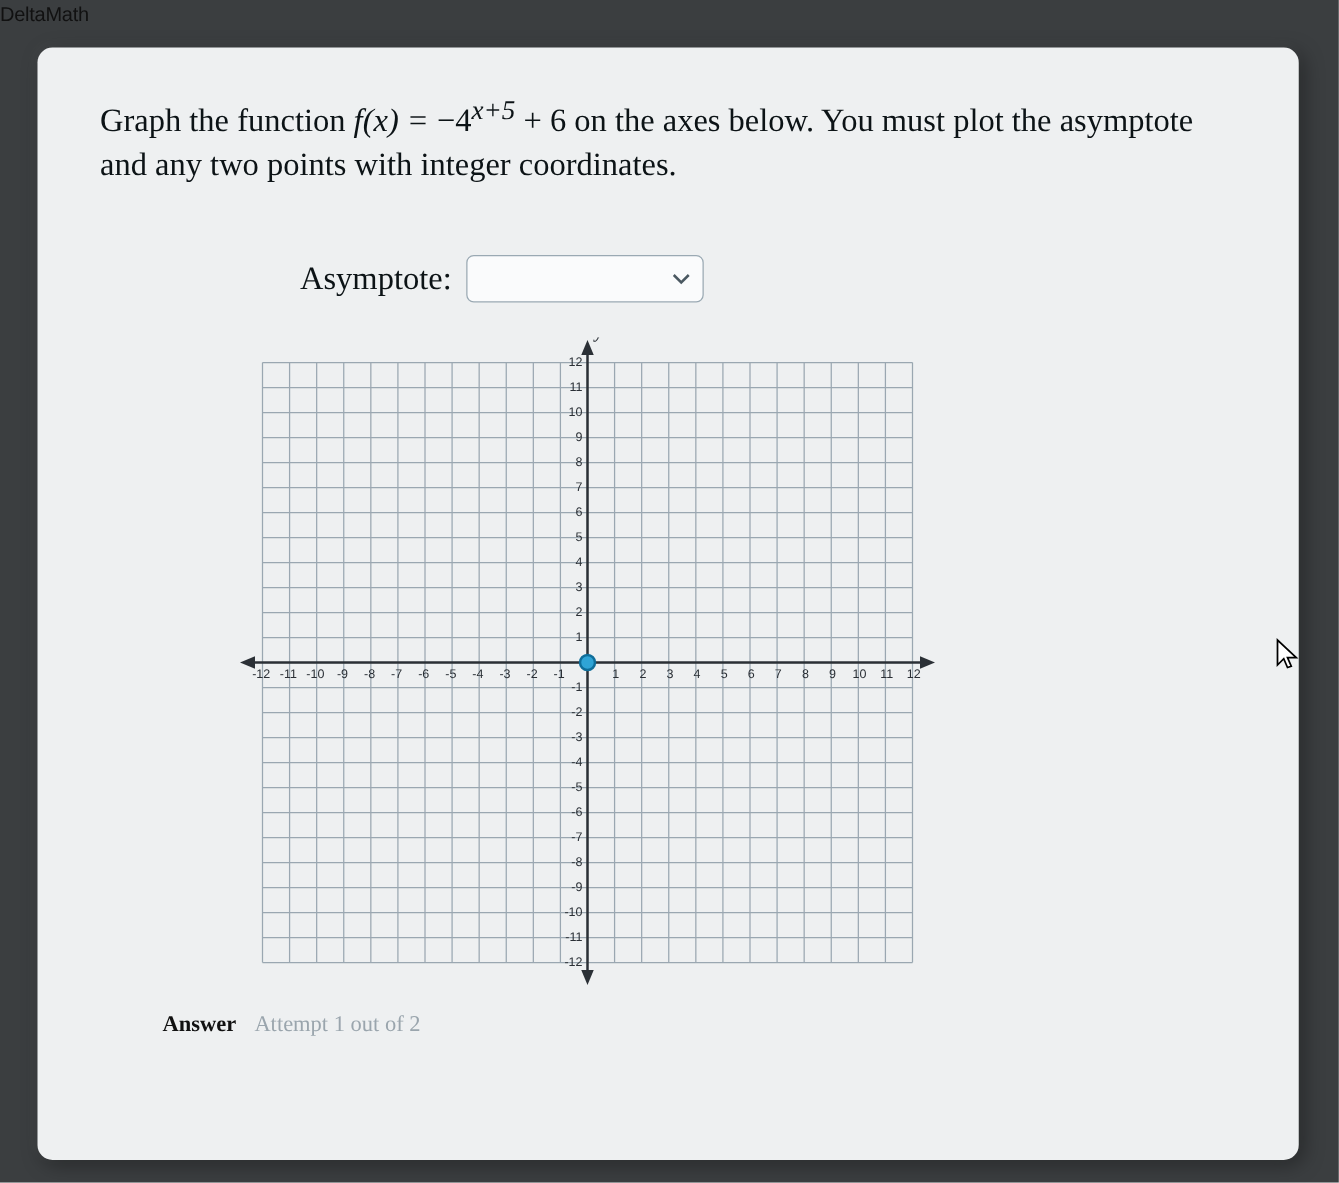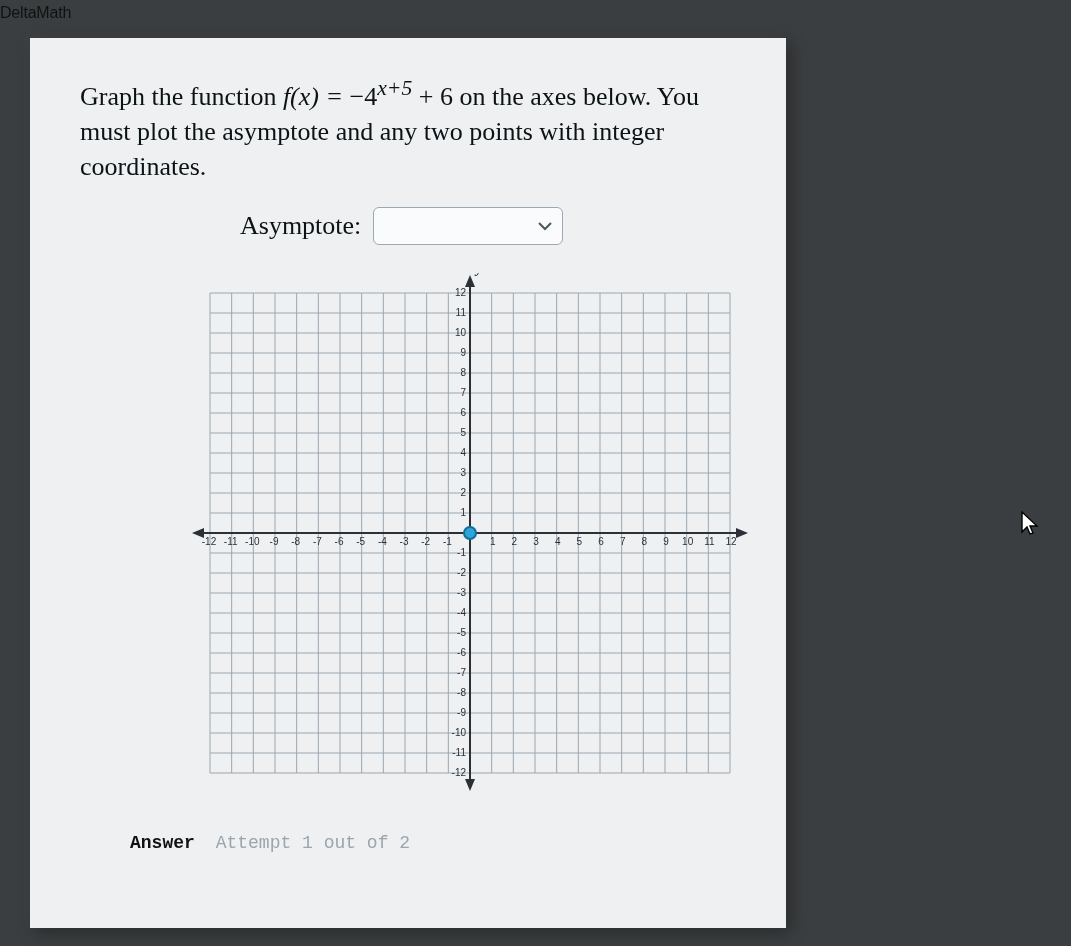--- a/index.html
+++ b/index.html
@@ -19,37 +19,38 @@
     font-family: Arial, Helvetica, sans-serif;
     font-size: 16px;
     font-weight: 500;
     color: #111;
     letter-spacing: -0.2px;
   }
   .page-wrap {
     position: absolute;
     top: 38px;
     left: 30px;
-    width: 756px;
+    width: 1009px;
     height: 890px;
     background: #eef0f1;
     box-shadow: 4px 4px 16px rgba(0,0,0,.35), -2px -2px 10px rgba(255,255,255,.05);
+    border-radius: 12px;
   }
   .content {
     padding: 36px 50px 0 50px;
   }
   .prompt {
     font-size: 26px;
     line-height: 1.35;
     color: #0c1316;
   }
   .math-f { font-style: italic; }
   .math-var { font-style: italic; }
   .asymptote-row {
-    margin-top: 23px;
+    margin-top: 55px;
     margin-left: 160px;
     display: flex;
     align-items: center;
     gap: 12px;
   }
   .asymptote-label {
     font-size: 26px;
     color: #0c1316;
   }
   .asymptote-select {
@@ -92,23 +93,23 @@
     font-size: 14px;
     font-weight: 600;
     fill: #2b3036;
   }
   .point-handle {
     fill: #2fa4d6;
     stroke: #0f6e9a;
     stroke-width: 2;
   }
   .answer-row {
-    margin-top: 40px;
+    margin-top: 19px;
     margin-left: 50px;
-    font-family: Liberation Mono, monospace;
+    font-family: Liberation Serif, serif;
     font-size: 18px;
     color: #111;
   }
   .answer-row .attempt {
     color: #9aa5ad;
     margin-left: 10px;
   }
   .cursor {
     position: absolute;
     top: 510px;

